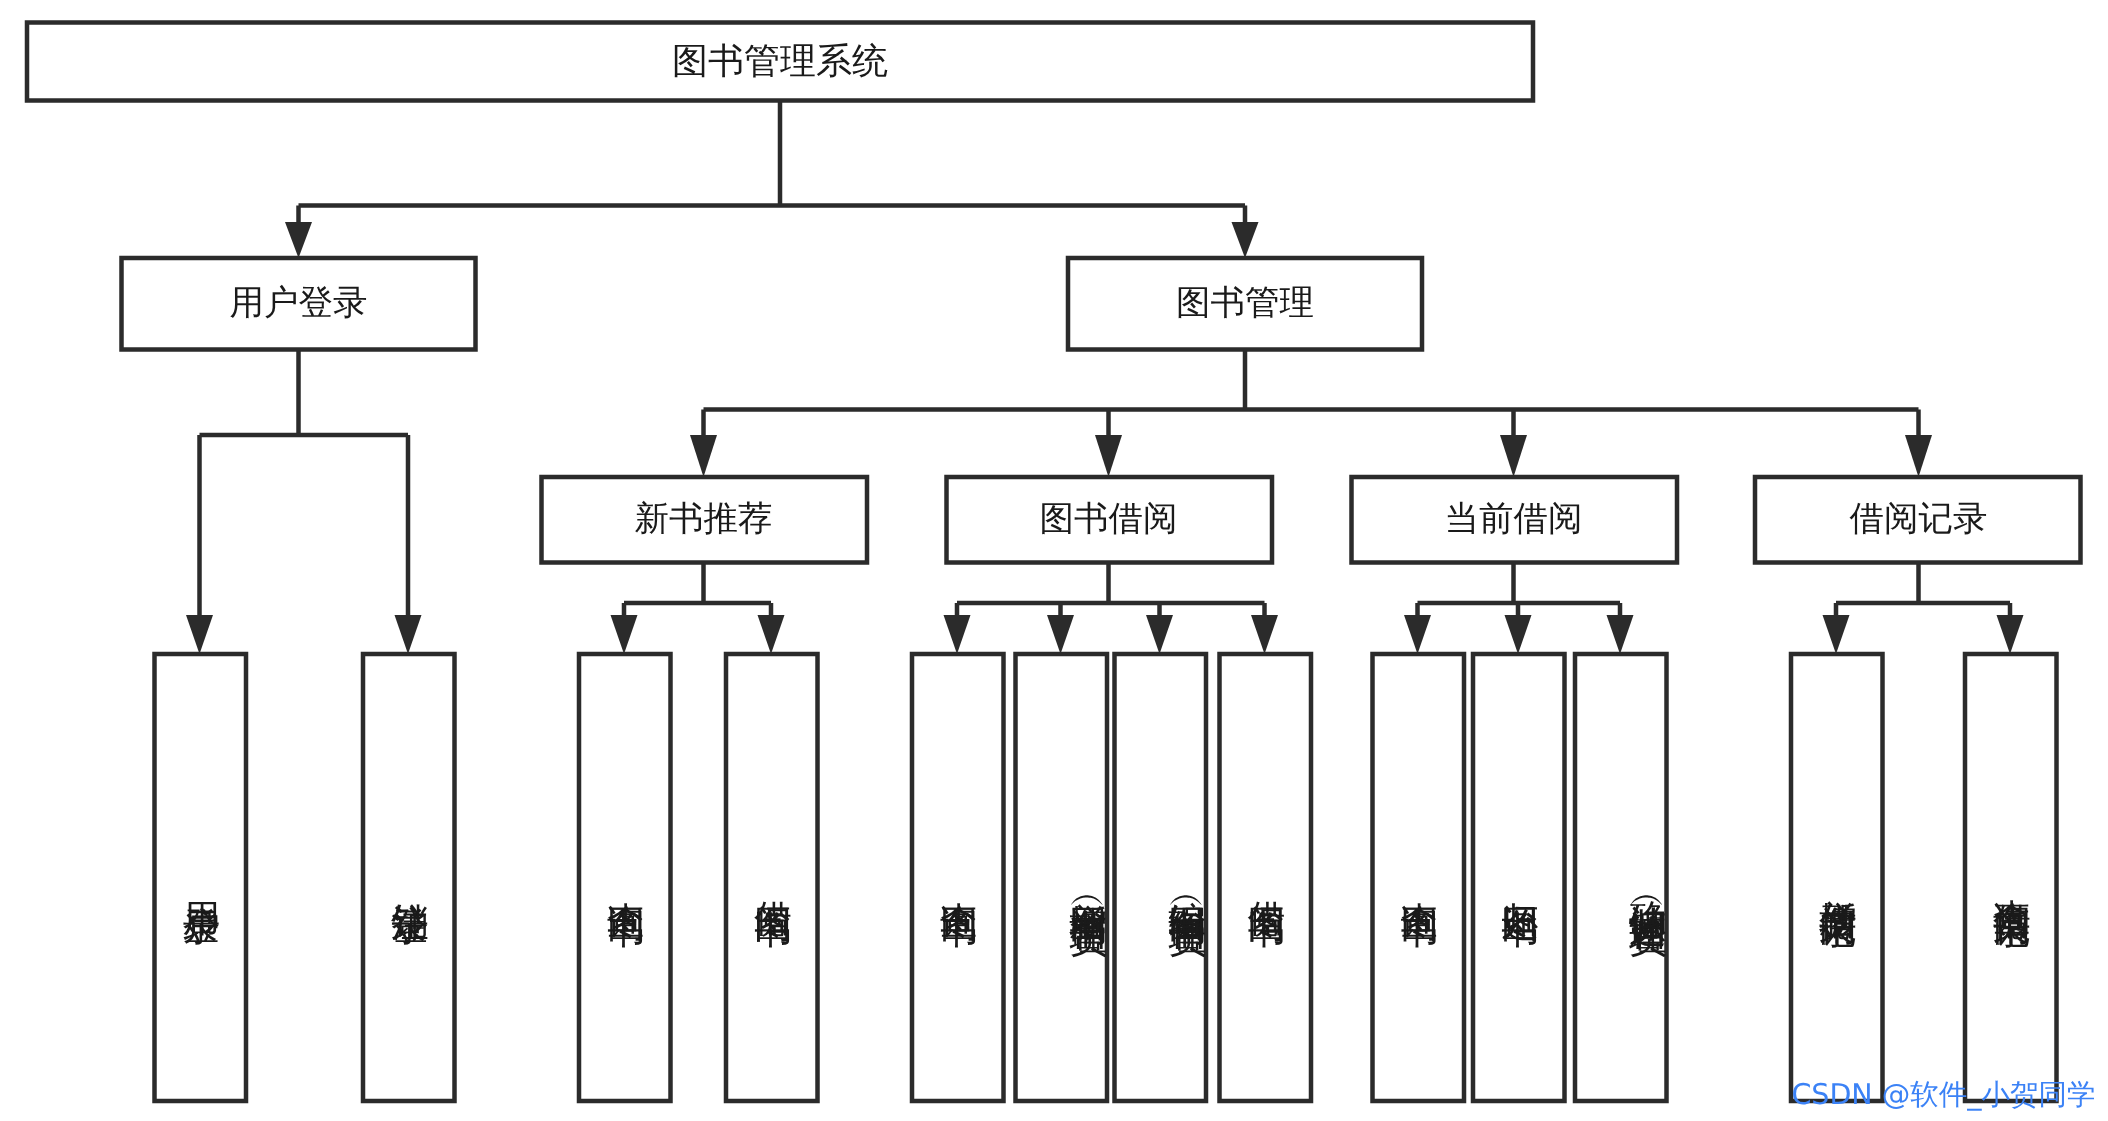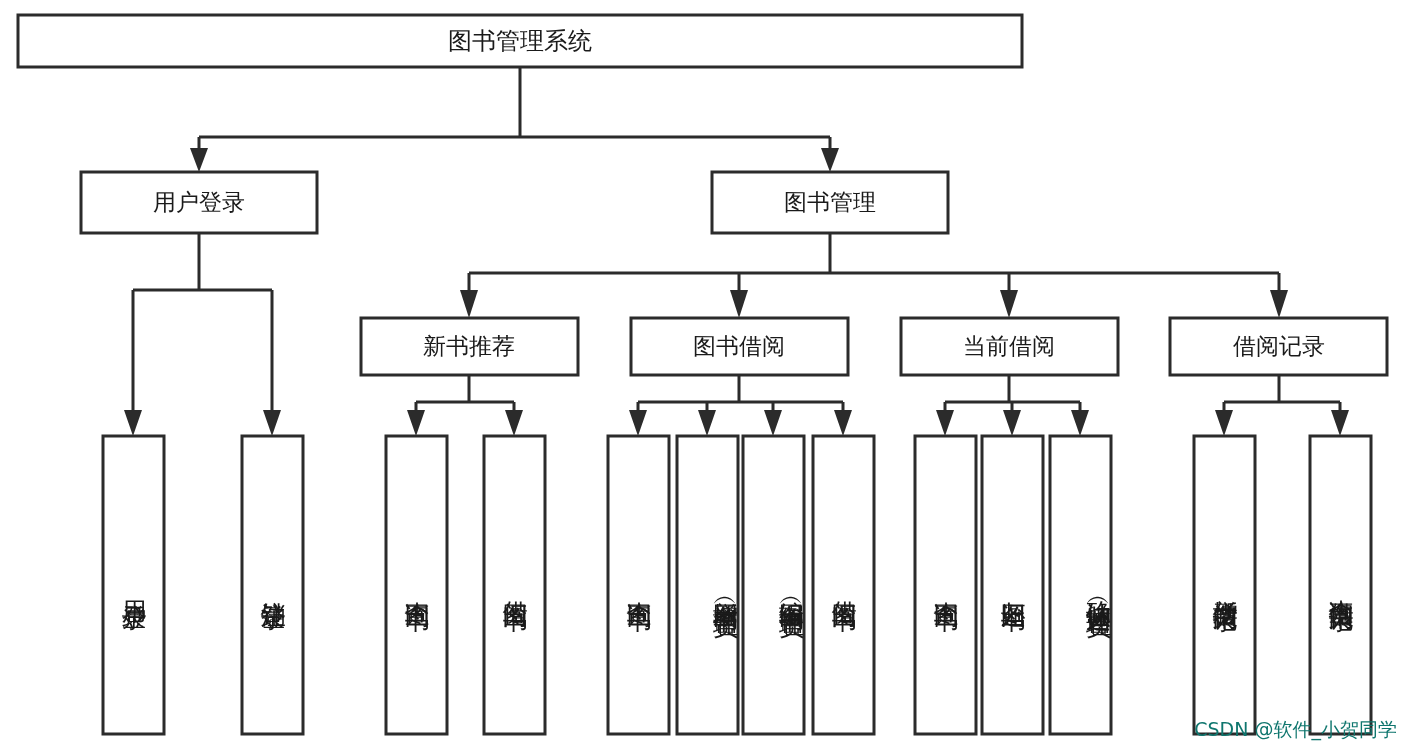--- a/index.html
+++ b/index.html
@@ -62,21 +62,21 @@
     text-align: center;
     white-space: nowrap;
     pointer-events: none;
   }
   .watermark {
     position: absolute;
     right: 8px;
     bottom: 4px;
     font-family: "DejaVu Sans", "Liberation Sans", sans-serif;
     font-size: 19px;
-    color: #0f766e;
+    color: #3b82f6;
     white-space: nowrap;
     user-select: none;
   }
 </style>
 </head>
 <body>
 
 <div id="diagram-root">
 
   <svg class="diagram" viewBox="0 0 1405 747" xmlns="http://www.w3.org/2000/svg">

